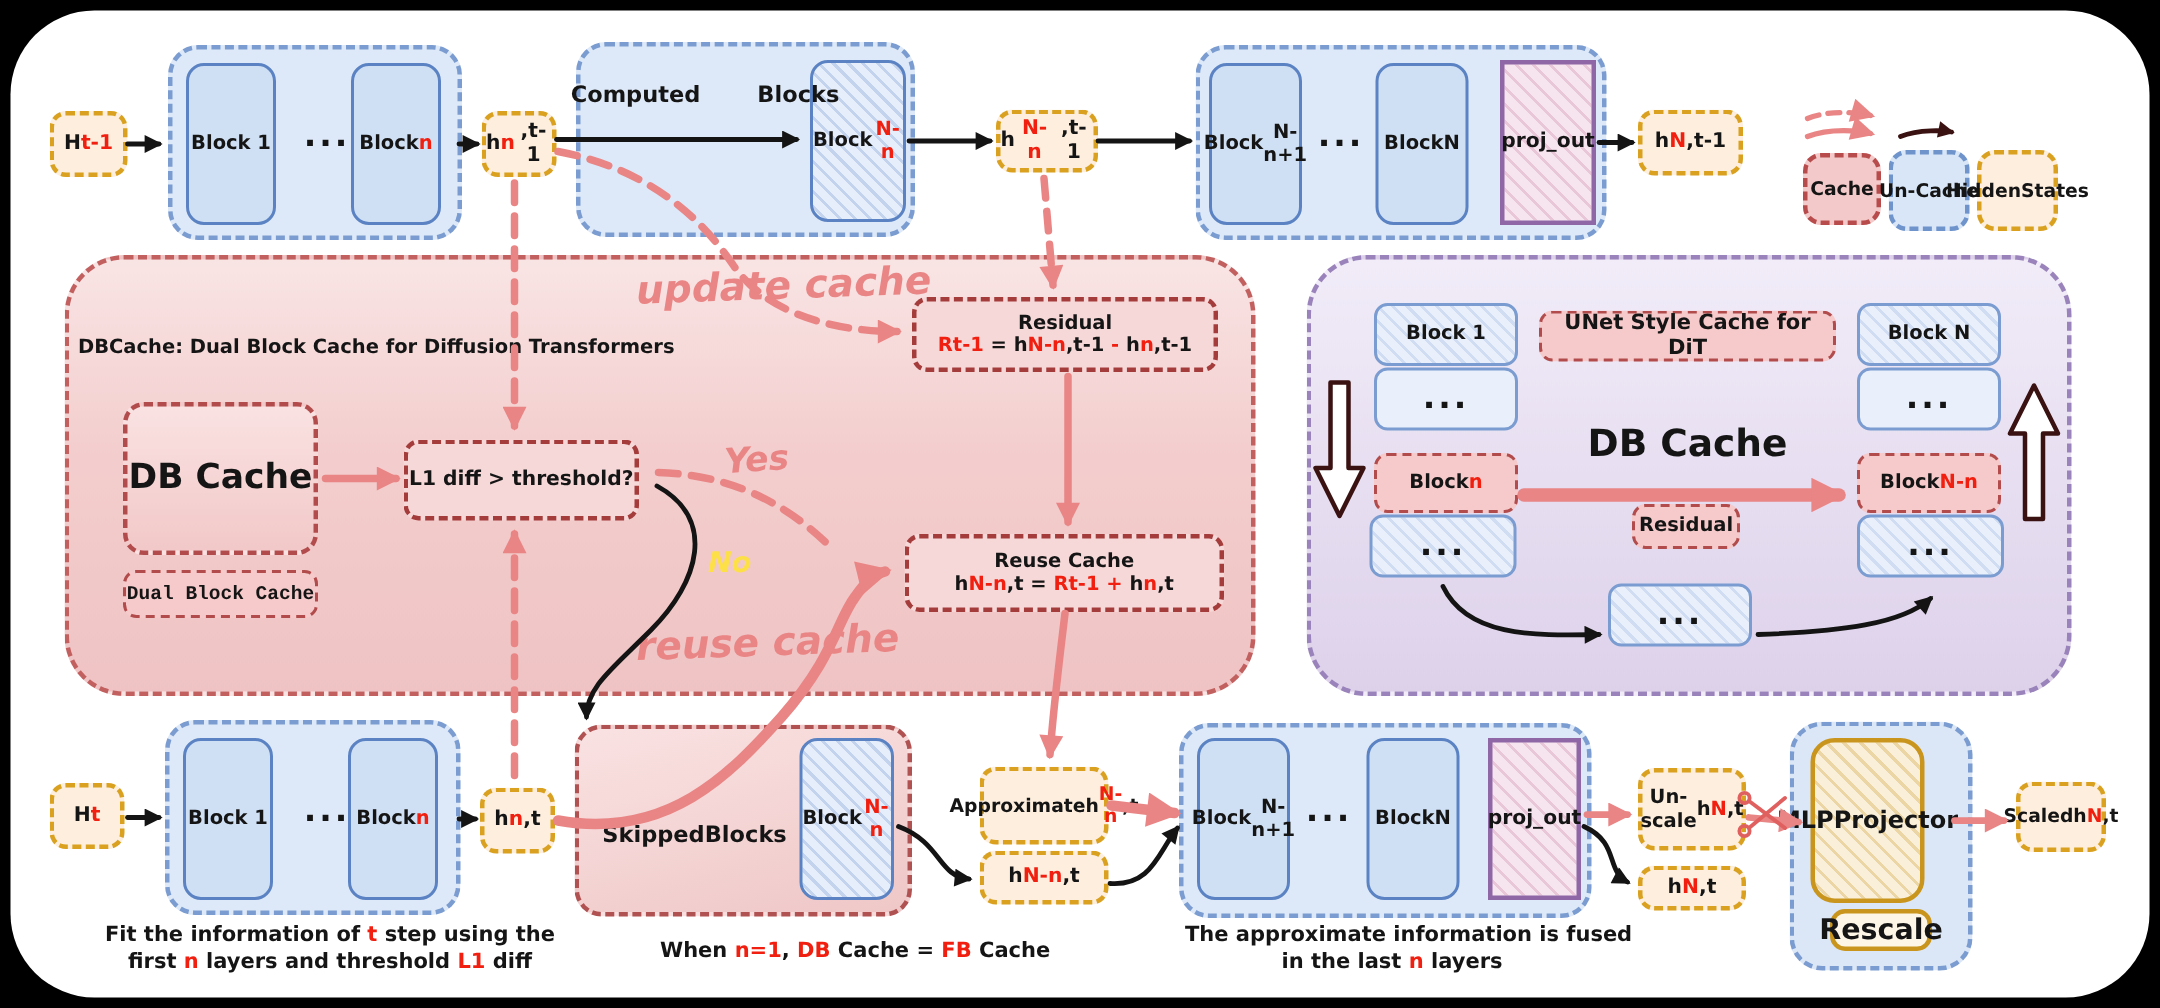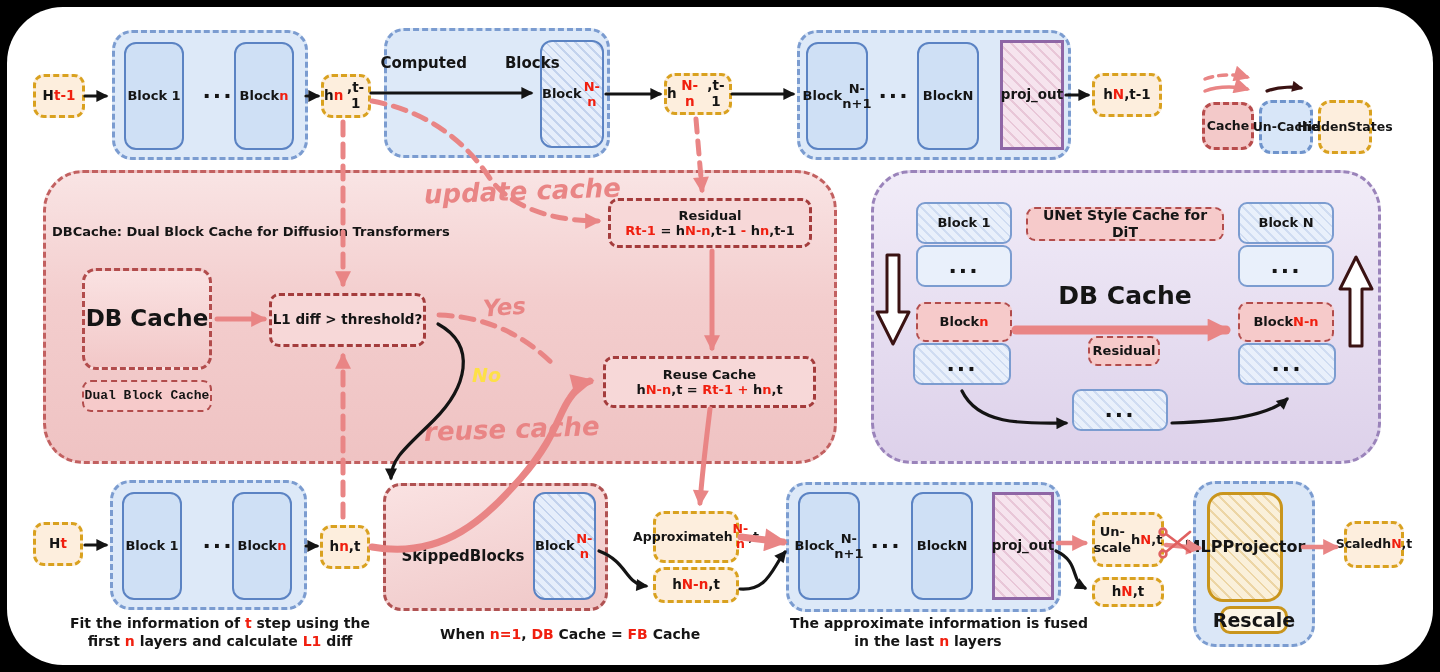--- a/index.html
+++ b/index.html
@@ -228,21 +228,21 @@
     </div>
   <div class="bx gold" style="left:1220px;top:606px;width:68px;height:28px;">Rescale</div>
   <div class="bx obox" style="left:1344px;top:521px;width:60px;height:47px;font-size:12.5px;">
       <span>Scaled</span>
       <br>
       <span>h</span>
       <span class="rd">N</span>
       <span>,t</span>
     </div>
 
-  <div class="caption" style="left:60px;top:614px;width:320px;"><span>Fit the information of </span><span class="rd">t</span><span> step using the</span><br><span>first </span><span class="rd">n</span><span> layers and calculate </span><span class="rd">L1</span><span> diff</span></div>
+  <div class="caption" style="left:60px;top:614px;width:320px;"><span>Fit the information of </span><span class="rd">t</span><span> step using the</span><br><span>first </span><span class="rd">n</span><span> layers and threshold </span><span class="rd">L1</span><span> diff</span></div>
   <div class="caption" style="left:440px;top:625px;width:230px;"><span>When </span><span class="rd">n=1</span><span>, </span><span class="rd">DB</span><span> Cache = </span><span class="rd">FB</span><span> Cache</span></div>
   <div class="caption" style="left:790px;top:614px;width:276px;"><span>The approximate information is fused</span><br><span>in the last </span><span class="rd">n</span><span> layers</span></div>
 
   <svg class="arrows" width="1440" height="672" viewBox="0 0 1440 672">
     <defs>
       <marker id="mB" markerUnits="userSpaceOnUse" markerWidth="14" markerHeight="12" viewBox="0 0 10 10" refX="8" refY="5" orient="auto">
           <path d="M0,0L10,5L0,10z" fill="#141414"></path>
         </marker>
       <marker id="mR" markerUnits="userSpaceOnUse" markerWidth="19" markerHeight="16" viewBox="0 0 10 10" refX="8" refY="5" orient="auto">
           <path d="M0,0L10,5L0,10z" fill="#e98585"></path>

